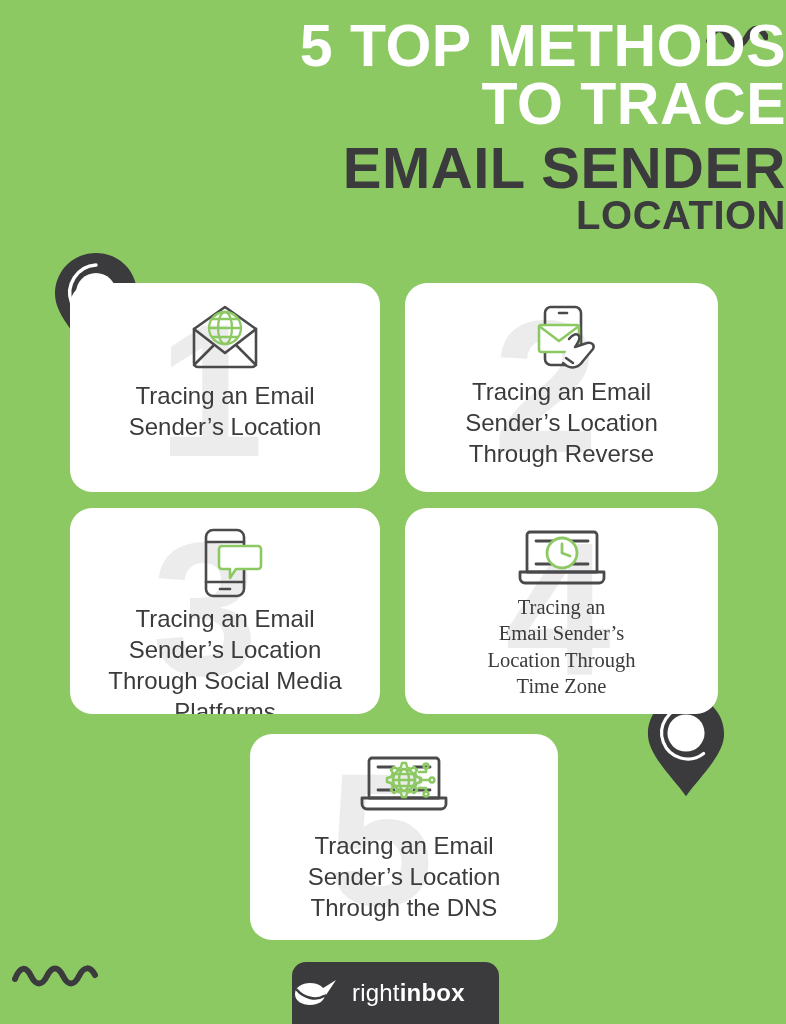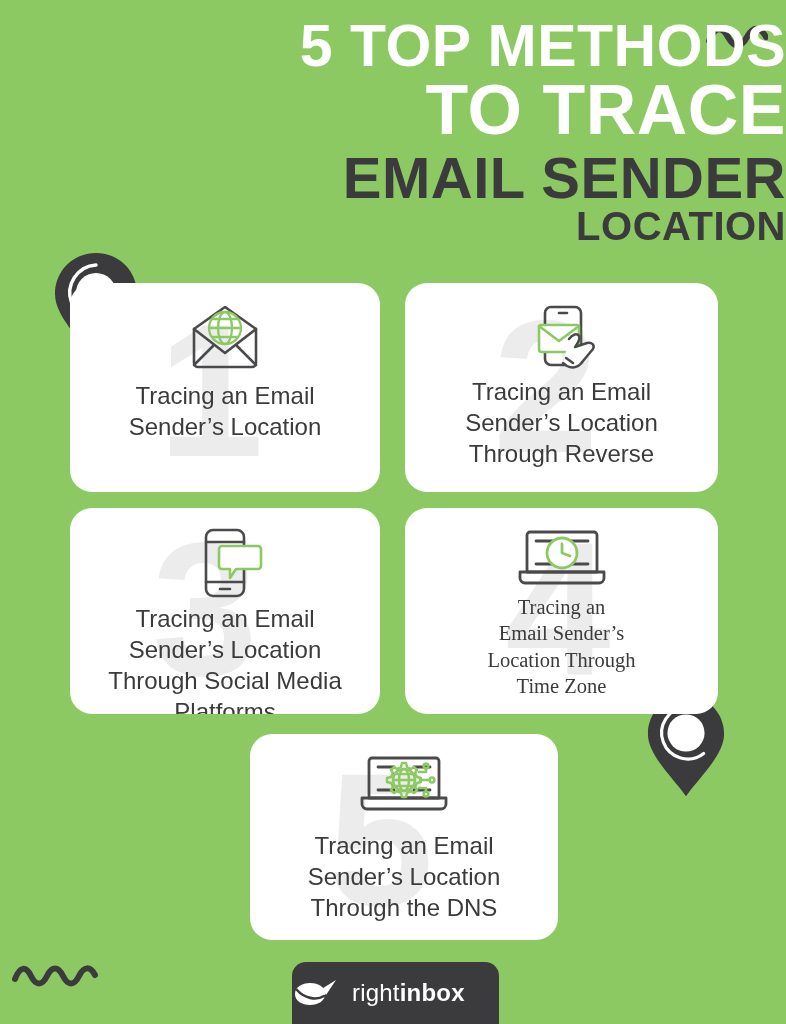--- a/index.html
+++ b/index.html
@@ -39,21 +39,21 @@
   .title-line {
     font-weight: bold;
     letter-spacing: 0.5px;
     line-height: 0.98;
     margin: 0;
     font-size: 58px;
   }
   .title-white { color: #ffffff; }
   .title-dark { color: #3b3b3d; }
   .title-line.l1 { font-size: 59px; }
-  .title-line.l2 { font-size: 70px; }
+  .title-line.l2 { font-size: 59px; }
   .title-line.l3 { font-size: 58px; margin-top: 6px; }
   .title-line.l4 { font-size: 40px; }
 
   
   .pin {
     position: absolute;
     width: 88px;
     height: 112px;
   }
   .pin-1 { left: 52px; top: 251px; }

